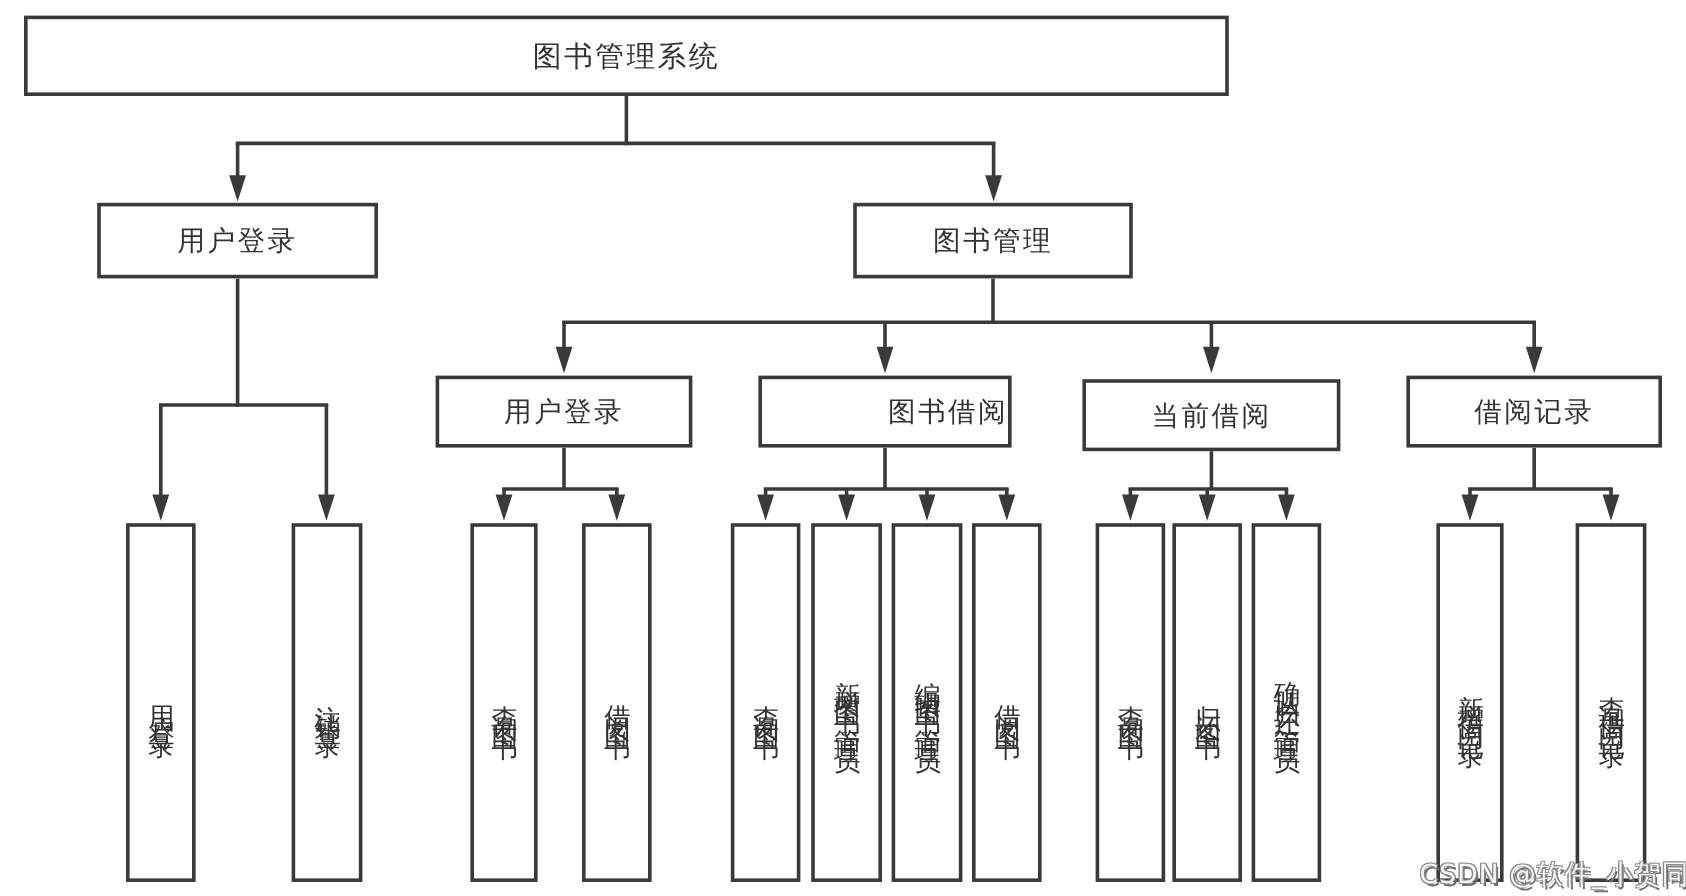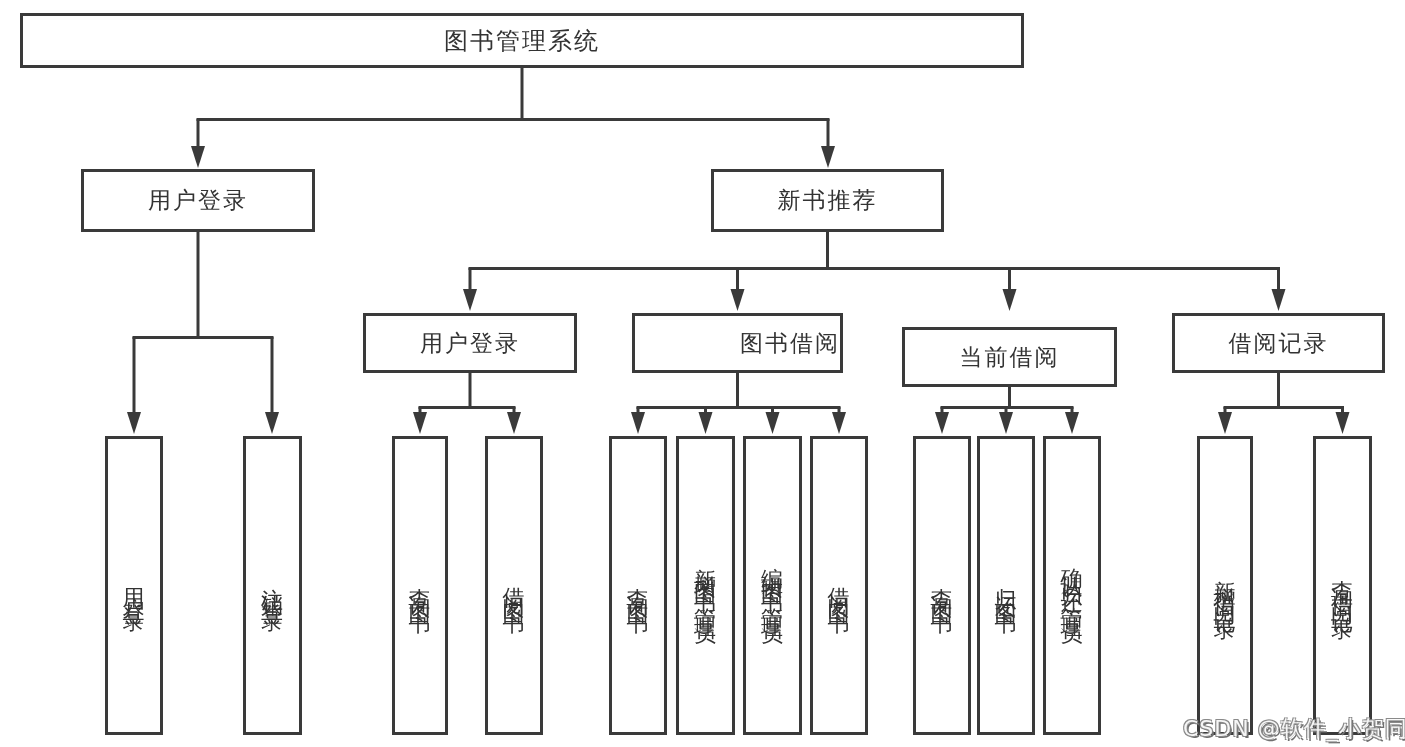--- a/index.html
+++ b/index.html
@@ -91,38 +91,38 @@
       <polygon points="765.5,412 779.5,412 772.5,434"></polygon>
       <polygon points="832,412 846,412 839,434"></polygon>
       <polygon points="935,412 949,412 942,434"></polygon>
       <polygon points="999,412 1013,412 1006,434"></polygon>
       <polygon points="1065,412 1079,412 1072,434"></polygon>
       <polygon points="1218,412 1232,412 1225,434"></polygon>
       <polygon points="1335.5,412 1349.5,412 1342.5,434"></polygon>
     </g>
   </svg>
 
-  <div class="node root" style="left:20px;top:13px;width:1004px;height:55px;">
+  <div class="node root" style="left:20px;top:13px;width:1004px;height:67px;">
     <span class="lbl">图书管理系统</span>
   </div>
 
   <div class="node" style="left:81px;top:169px;width:234px;height:63px;">
     <span class="lbl">用户登录</span>
   </div>
   <div class="node" style="left:711px;top:169px;width:233px;height:63px;">
-    <span class="lbl">新书推荐</span>
+    <span class="lbl">图书管理</span>
   </div>
 
   <div class="node" style="left:363px;top:313px;width:214px;height:60px;">
     <span class="lbl">用户登录</span>
   </div>
   <div class="node" style="left:632px;top:313px;width:211px;height:60px;justify-content:flex-end;">
     <span class="lbl">图书借阅</span>
   </div>
-  <div class="node" style="left:902px;top:327px;width:215px;height:60px;">
+  <div class="node" style="left:902px;top:316px;width:215px;height:60px;">
     <span class="lbl">当前借阅</span>
   </div>
   <div class="node" style="left:1172px;top:313px;width:213px;height:60px;">
     <span class="lbl">借阅记录</span>
   </div>
 
   <div class="node leaf" style="left:105px;width:58px;">
     <span class="lbl">用户登录</span>
   </div>
   <div class="node leaf" style="left:243px;width:59px;">

